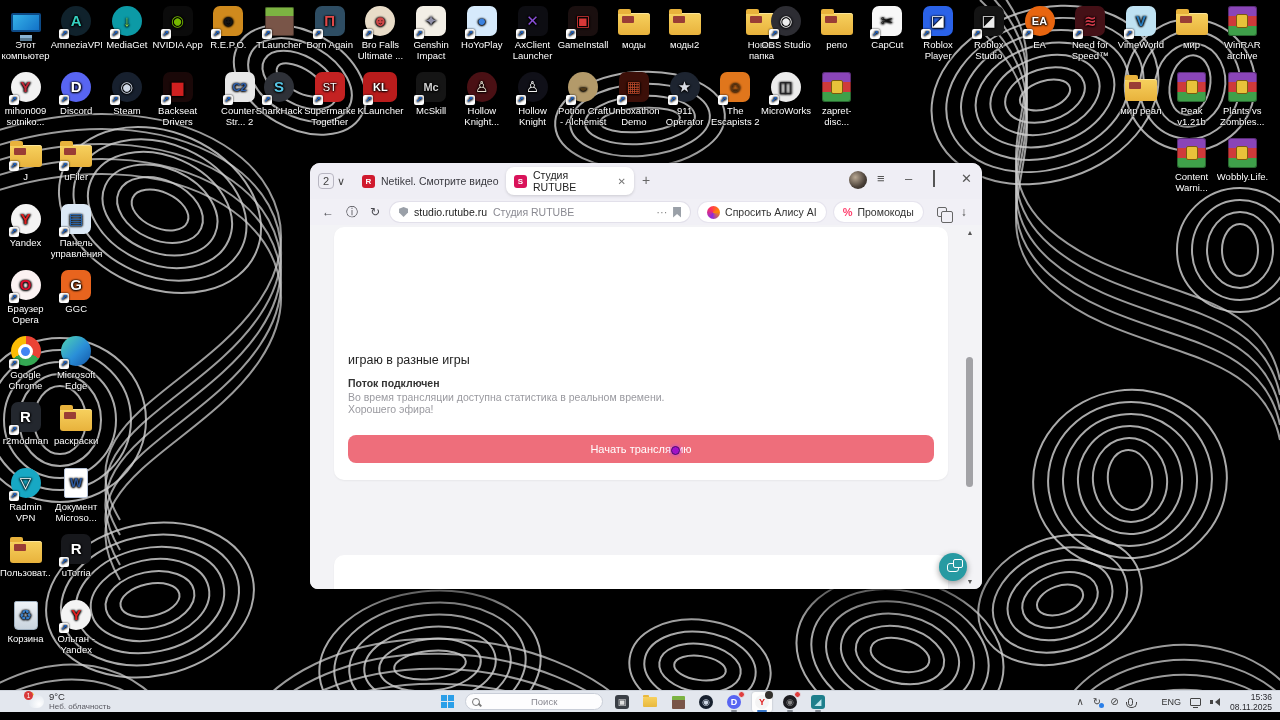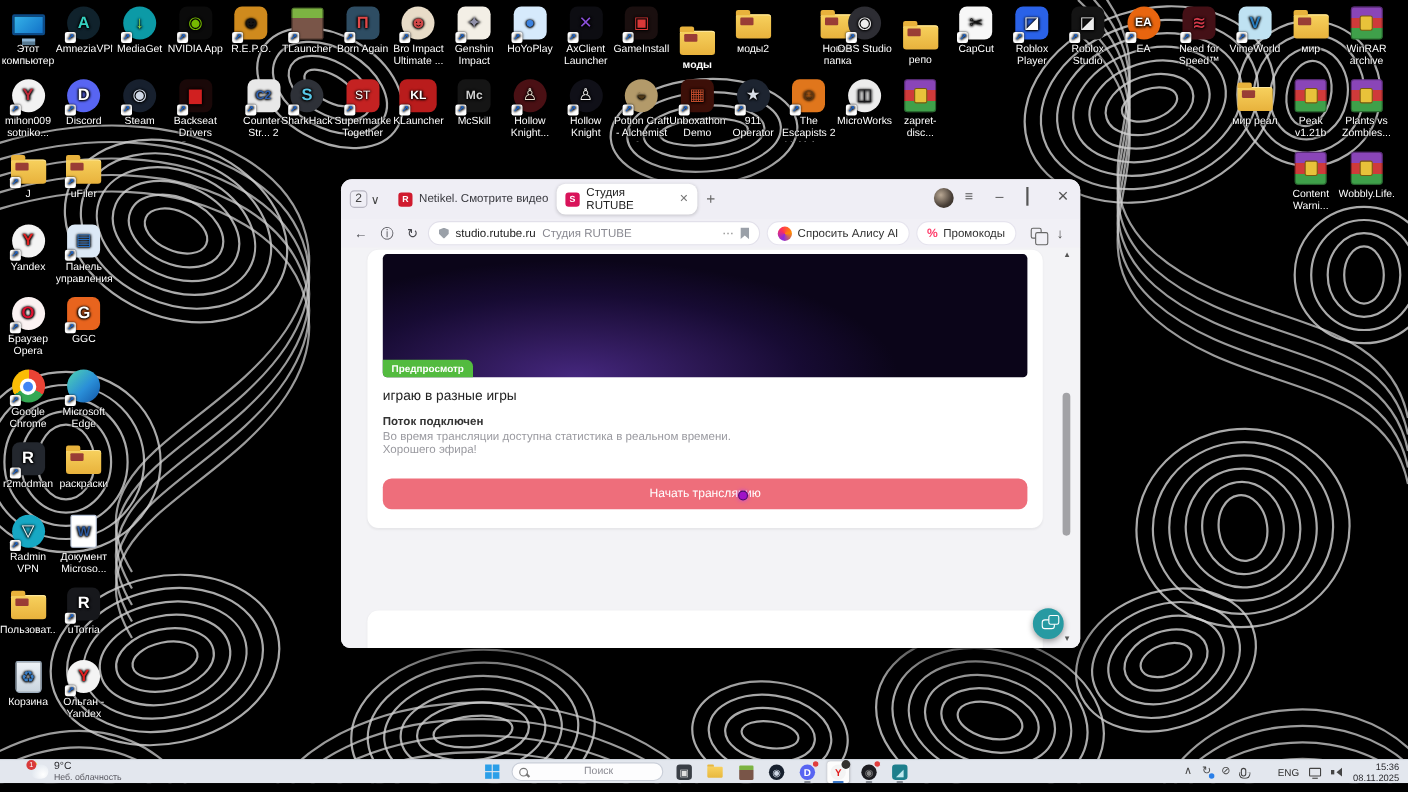--- a/index.html
+++ b/index.html
@@ -295,21 +295,21 @@
       </div>
       <div class="dlabel">Born Again</div>
     </div>
     <div class="dicon" style="left: 354.9px; top: 4px;">
       <div class="dart">
         <div class="aicon" style="width: 30px; height: 30px; background: rgb(232, 220, 200); border-radius: 50%;">
           <span style="color: rgb(208, 72, 72); font-size: 15px; font-weight: bold;">☻</span>
         </div>
         <div class="sc">↗</div>
       </div>
-      <div class="dlabel">Bro Impact Ultimate ...</div>
+      <div class="dlabel">Bro Falls Ultimate ...</div>
     </div>
     <div class="dicon" style="left: 405.6px; top: 4px;">
       <div class="dart">
         <div class="aicon" style="width: 30px; height: 30px; background: rgb(243, 239, 230); border-radius: 7px;">
           <span style="color: rgb(144, 144, 168); font-size: 15px; font-weight: bold;">✦</span>
         </div>
         <div class="sc">↗</div>
       </div>
       <div class="dlabel">Genshin Impact</div>
     </div>
@@ -333,21 +333,21 @@
     </div>
     <div class="dicon" style="left: 557.7px; top: 4px;">
       <div class="dart">
         <div class="aicon" style="width: 30px; height: 30px; background: rgb(26, 15, 15); border-radius: 7px;">
           <span style="color: rgb(216, 56, 56); font-size: 15px; font-weight: bold;">▣</span>
         </div>
         <div class="sc">↗</div>
       </div>
       <div class="dlabel">GameInstall...</div>
     </div>
-    <div class="dicon" style="left: 608.4px; top: 19px; font-weight: bold;">
+    <div class="dicon" style="left: 608.4px; top: 4px;">
       <div class="dart">
         <div class="fold"></div>
       </div>
       <div class="dlabel">моды</div>
     </div>
     <div class="dicon" style="left: 659.1px; top: 4px;">
       <div class="dart">
         <div class="fold"></div>
       </div>
       <div class="dlabel">моды2</div>
@@ -360,21 +360,21 @@
     </div>
     <div class="dicon" style="left: 760.5px; top: 4px;">
       <div class="dart">
         <div class="aicon" style="width: 30px; height: 30px; background: rgb(45, 45, 51); border-radius: 50%;">
           <span style="color: rgb(237, 237, 237); font-size: 15px; font-weight: bold;">◉</span>
         </div>
         <div class="sc">↗</div>
       </div>
       <div class="dlabel">OBS Studio</div>
     </div>
-    <div class="dicon" style="left: 811.2px; top: 14px;">
+    <div class="dicon" style="left: 811.2px; top: 4px;">
       <div class="dart">
         <div class="fold"></div>
       </div>
       <div class="dlabel">репо</div>
     </div>
     <div class="dicon" style="left: 861.9px; top: 4px;">
       <div class="dart">
         <div class="aicon" style="width: 30px; height: 30px; background: rgb(247, 247, 247); border-radius: 7px;">
           <span style="color: rgb(16, 16, 16); font-size: 15px; font-weight: bold;">✂</span>
         </div>
@@ -786,23 +786,20 @@
     <div class="pillbtn">
       <span class="pct">%</span>
       <span>Промокоды</span>
     </div>
     <span class="extico"></span>
     <span class="dlico">↓</span>
   </div>
 
   <div class="content">
     <div class="card" id="card1">
-      <div class="banner">
-        <span class="pbadge">Предпросмотр</span>
-      </div>
       <div class="stitle">играю в разные игры</div>
       <div class="sstatus">Поток подключен</div>
       <div class="shint1">Во время трансляции доступна статистика в реальном времени.</div>
       <div class="shint2">Хорошего эфира!</div>
       <button class="cta">Начать трансляцию</button>
     </div>
     <div class="card" id="card2">
       
       
     </div>

